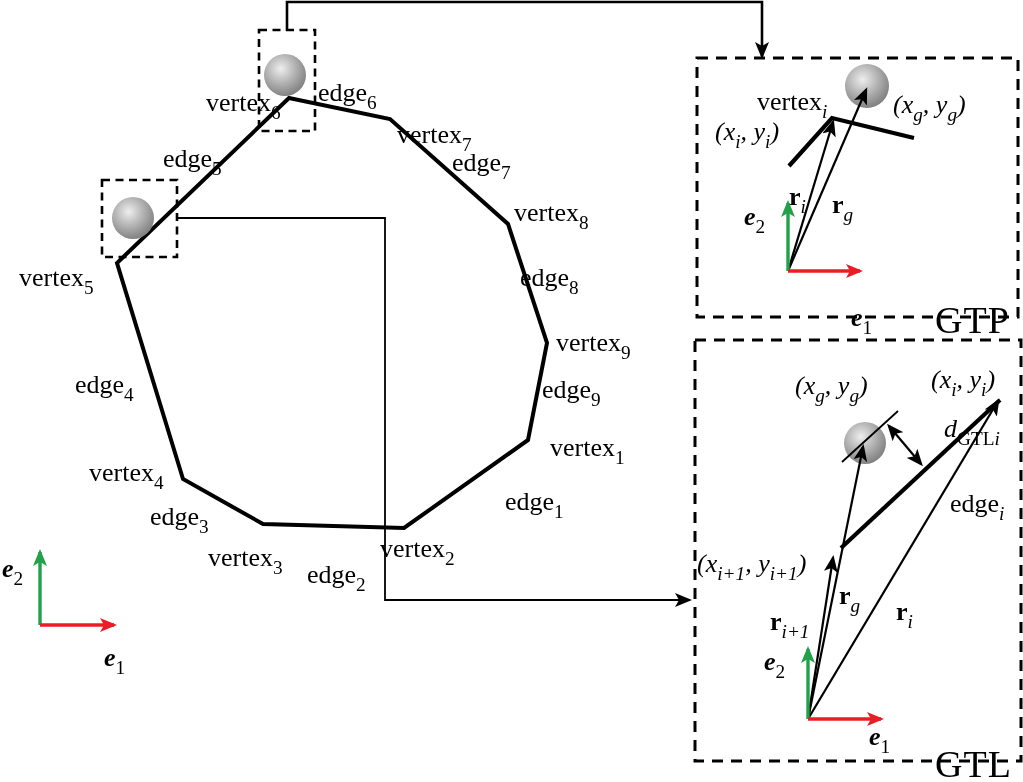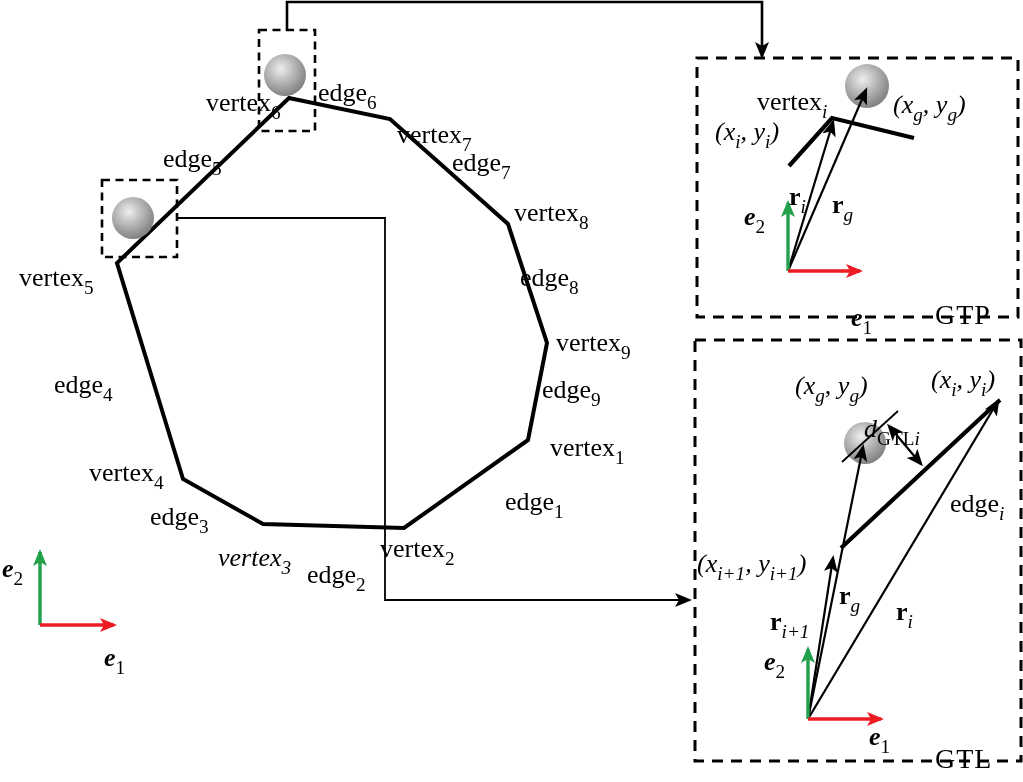--- a/index.html
+++ b/index.html
@@ -4,21 +4,21 @@
 <style>
   html,body{margin:0;padding:0;background:#ffffff;}
   #stage{position:relative;width:1023px;height:782px;background:#ffffff;overflow:hidden;
          font-family:"Liberation Serif","DejaVu Serif",serif;}
   #geom{position:absolute;left:0;top:0;}
   .lbl{position:absolute;font-size:26px;color:#000;white-space:nowrap;line-height:1;
        font-family:"Liberation Serif","DejaVu Serif",serif;}
   .lbl .sub{font-size:0.74em;vertical-align:-0.42em;}
   .lbl .it{font-style:italic;}
   .lbl .b{font-weight:bold;}
-  .title{font-size:28px;letter-spacing:1px;}
+  .title{font-size:38px;letter-spacing:1px;}
 </style>
 </head>
 <body>
 
 <div id="stage">
 
   <svg id="geom" width="1023" height="782" viewBox="0 0 1023 782">
     <defs>
       <radialGradient id="sph" cx="40%" cy="35%" r="68%">
         <stop offset="0%" stop-color="#eeeeee"></stop>
@@ -74,24 +74,24 @@
     <line x1="808" y1="719" x2="863" y2="447" stroke="#000" stroke-width="2.2" marker-end="url(#ab)"></line>
     <line x1="808" y1="719" x2="808" y2="649" stroke="#22A14A" stroke-width="3.4" marker-end="url(#ag)"></line>
     <line x1="808" y1="719" x2="881" y2="719" stroke="#EC1C24" stroke-width="3.4" marker-end="url(#ar)"></line>
   </svg>
 
   <div>
       <div class="lbl" style="left: 550px; top: 435px;"><span>vertex</span><span class="sub">1</span></div>
       <div class="lbl" style="left: 469px; top: 489px; margin-left: 36px;"><span>edge</span><span class="sub">1</span></div>
       <div class="lbl" style="left: 380px; top: 536px;"><span>vertex</span><span class="sub">2</span></div>
       <div class="lbl" style="left: 307px; top: 562px;"><span>edge</span><span class="sub">2</span></div>
-      <div class="lbl" style="left: 218px; top: 545px; font-style: italic;"><span>vertex</span><span class="sub">3</span></div>
+      <div class="lbl" style="left: 208px; top: 545px;"><span>vertex</span><span class="sub">3</span></div>
       <div class="lbl" style="left: 150px; top: 504px;"><span>edge</span><span class="sub">3</span></div>
       <div class="lbl" style="left: 89px; top: 460px;"><span>vertex</span><span class="sub">4</span></div>
-      <div class="lbl" style="left: 54px; top: 372px;"><span>edge</span><span class="sub">4</span></div>
+      <div class="lbl" style="left: 75px; top: 372px;"><span>edge</span><span class="sub">4</span></div>
       <div class="lbl" style="left: 19px; top: 265px;"><span>vertex</span><span class="sub">5</span></div>
       <div class="lbl" style="left: 131px; top: 146px; margin-left: 32px;"><span>edge</span><span class="sub">5</span></div>
       <div class="lbl" style="left: 174px; top: 90px; margin-left: 32px;"><span>vertex</span><span class="sub">6</span></div>
       <div class="lbl" style="left: 318px; top: 80px;"><span>edge</span><span class="sub">6</span></div>
       <div class="lbl" style="left: 397px; top: 106px; margin-top: 16px;"><span>vertex</span><span class="sub">7</span></div>
       <div class="lbl" style="left: 452px; top: 150px;"><span>edge</span><span class="sub">7</span></div>
       <div class="lbl" style="left: 514px; top: 200px; font-family: Liberation Serif, serif;"><span>vertex</span><span class="sub">8</span></div>
       <div class="lbl" style="left: 520px; top: 265px;"><span>edge</span><span class="sub">8</span></div>
       <div class="lbl" style="left: 556px; top: 330px;"><span>vertex</span><span class="sub">9</span></div>
       <div class="lbl" style="left: 542px; top: 377px;"><span>edge</span><span class="sub">9</span></div>
@@ -103,21 +103,21 @@
       <div class="lbl" style="left: 715px; top: 119px;"><span class="it">(x</span><span class="sub it">i</span><span class="it">, y</span><span class="sub it">i</span><span class="it">)</span></div>
       <div class="lbl" style="left: 893px; top: 92px;"><span class="it">(x</span><span class="sub it">g</span><span class="it">, y</span><span class="sub it">g</span><span class="it">)</span></div>
       <div class="lbl" style="left: 789px; top: 184px;"><span class="b">r</span><span class="sub it">i</span></div>
       <div class="lbl" style="left: 832px; top: 192px;"><span class="b">r</span><span class="sub it">g</span></div>
       <div class="lbl" style="left: 744px; top: 204px;"><span class="it b">e</span><span class="sub">2</span></div>
       <div class="lbl" style="left: 851px; top: 305px;"><span class="it b">e</span><span class="sub">1</span></div>
     </div>
   <div>
       <div class="lbl" style="left: 795px; top: 373px;"><span class="it">(x</span><span class="sub it">g</span><span class="it">, y</span><span class="sub it">g</span><span class="it">)</span></div>
       <div class="lbl" style="left: 931px; top: 367px;"><span class="it">(x</span><span class="sub it">i</span><span class="it">, y</span><span class="sub it">i</span><span class="it">)</span></div>
-      <div class="lbl" style="left: 864px; top: 416px; text-align: center;"><span class="it">d</span><span class="sub">GTL</span><span class="sub it">i</span></div>
+      <div class="lbl" style="left: 944px; top: 416px; text-align: center;"><span class="it">d</span><span class="sub">GTL</span><span class="sub it">i</span></div>
       <div class="lbl" style="left: 950px; top: 491px;"><span>edge</span><span class="sub it">i</span></div>
       <div class="lbl" style="left: 697px; top: 551px;"><span class="it">(x</span><span class="sub it">i+1</span><span class="it">, y</span><span class="sub it">i+1</span><span class="it">)</span></div>
       <div class="lbl" style="left: 839px; top: 583px;"><span class="b">r</span><span class="sub it">g</span></div>
       <div class="lbl" style="left: 896px; top: 599px;"><span class="b">r</span><span class="sub it">i</span></div>
       <div class="lbl" style="left: 770px; top: 609px;"><span class="b">r</span><span class="sub it">i+1</span></div>
       <div class="lbl" style="left: 764px; top: 649px;"><span class="it b">e</span><span class="sub">2</span></div>
       <div class="lbl" style="left: 869px; top: 724px;"><span class="it b">e</span><span class="sub">1</span></div>
     </div>
 
   <span class="lbl title" style="left:935px;top:301px;">GTP</span>

